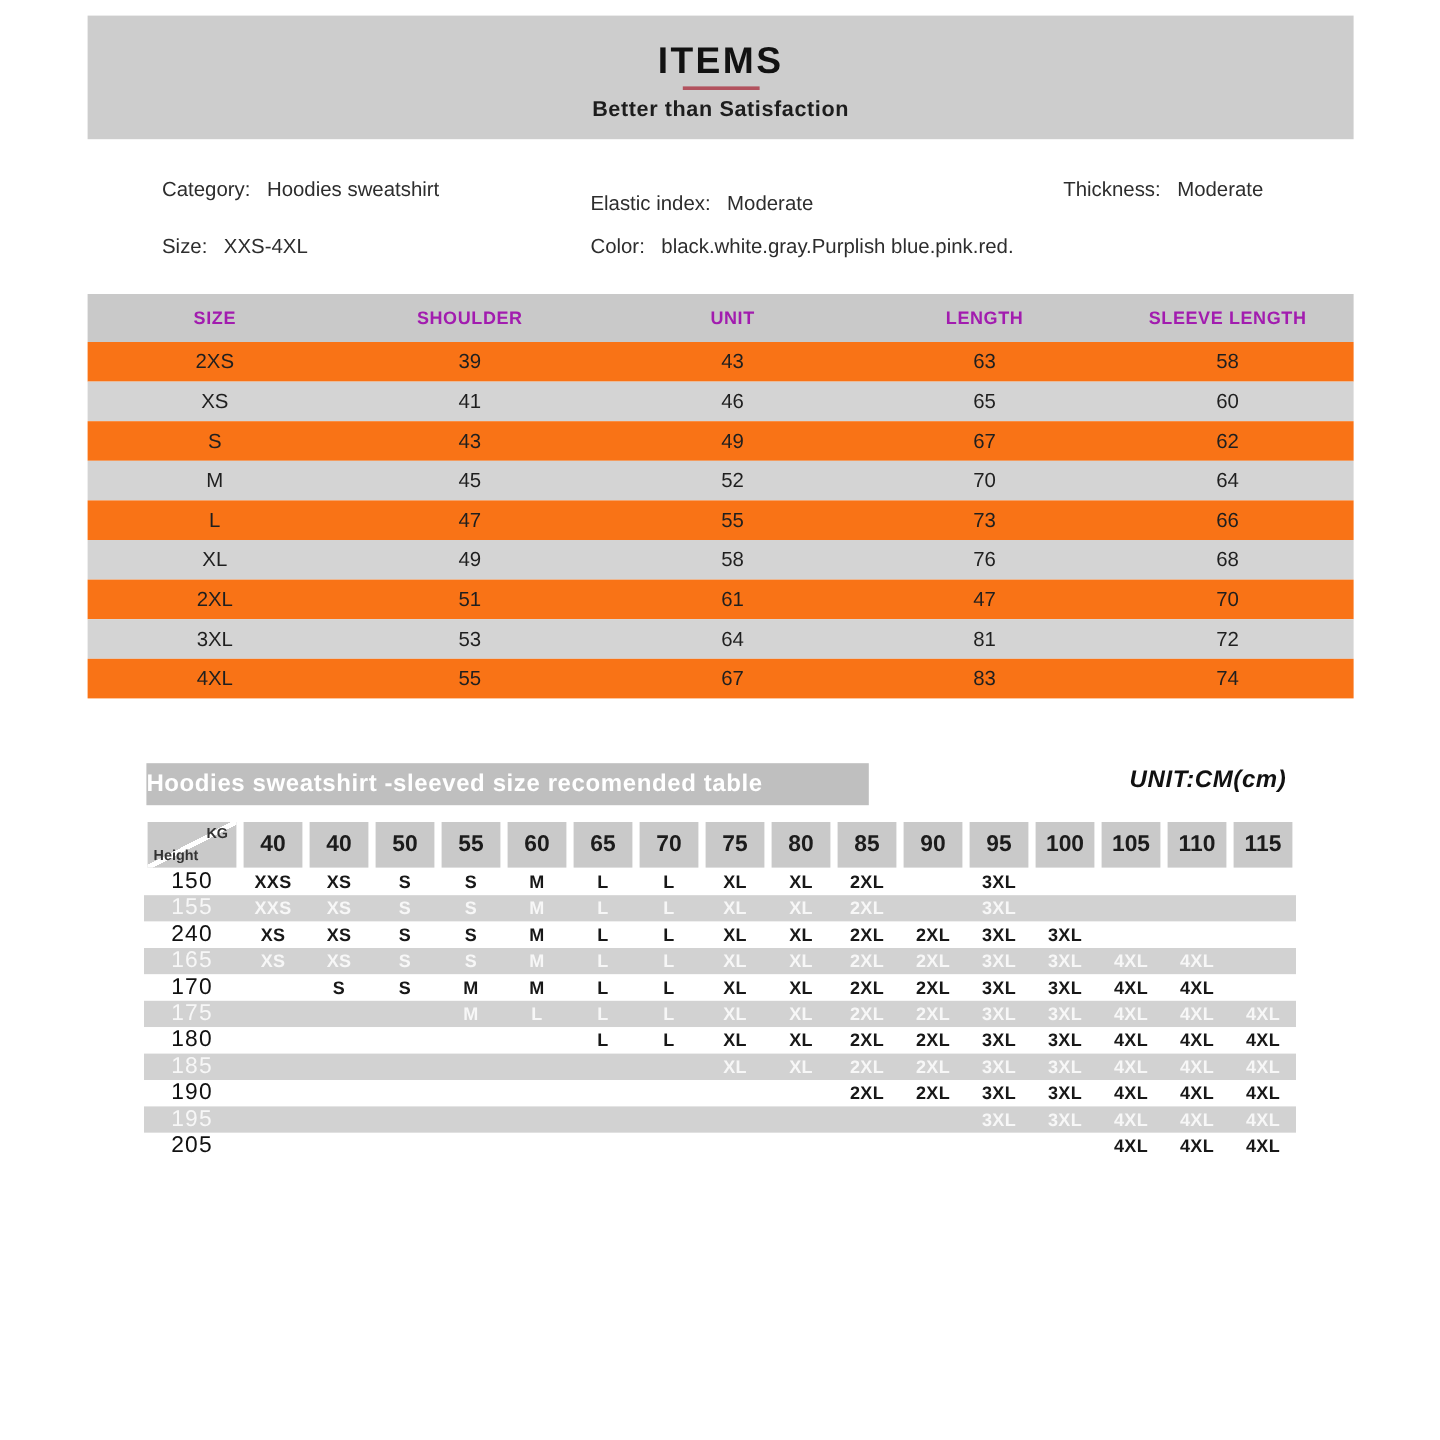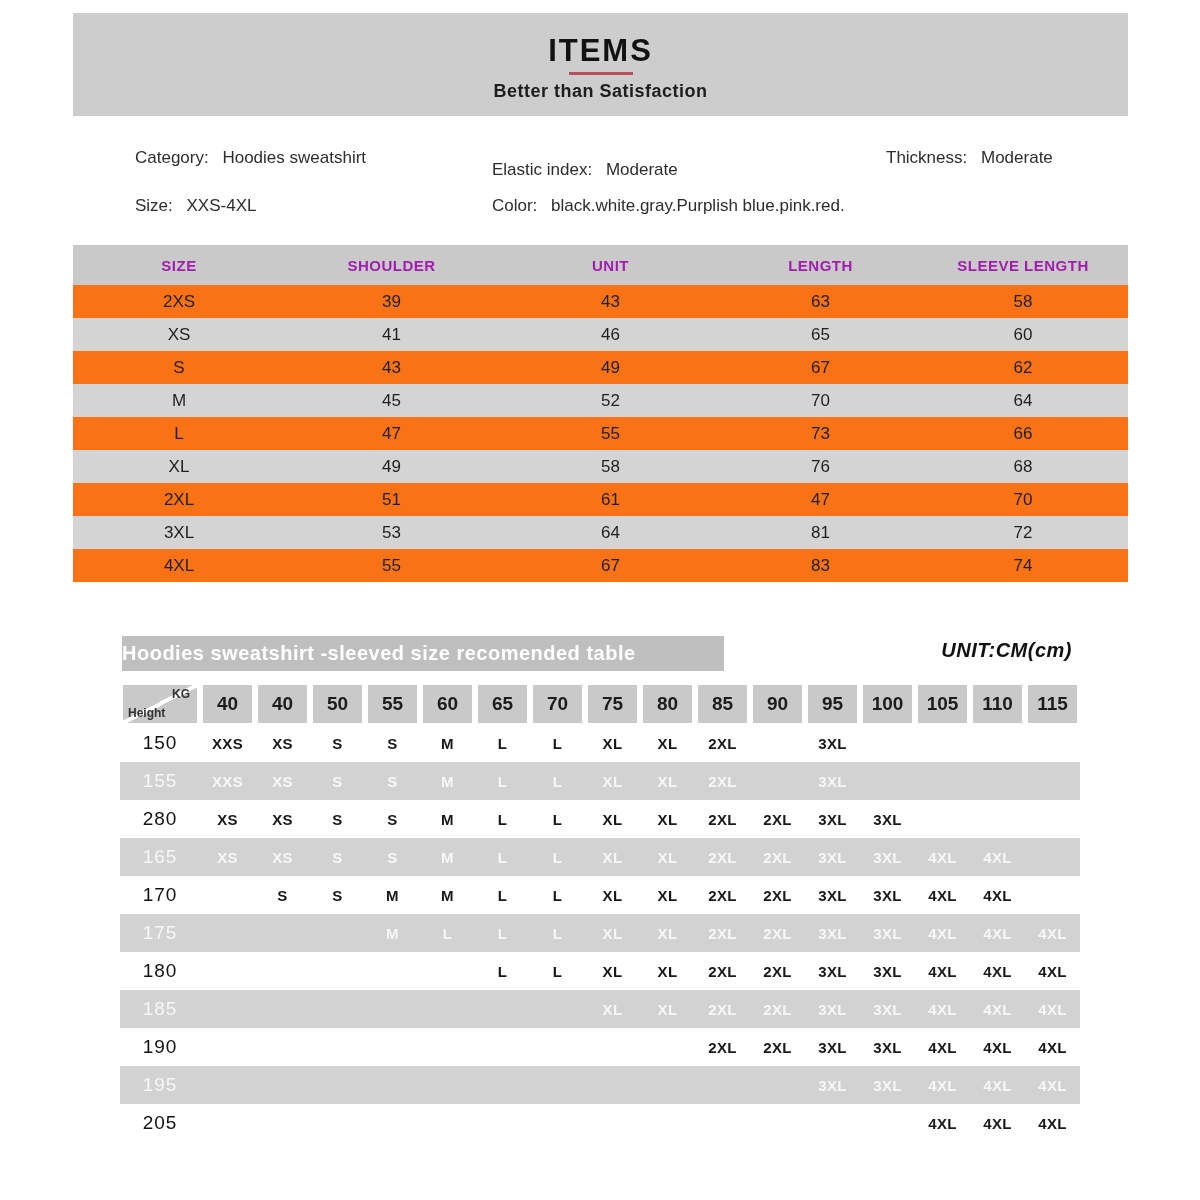--- a/index.html
+++ b/index.html
@@ -65,21 +65,21 @@
     justify-content:center;font-size:19px;font-weight:bold;color:#1c1c1c;
   }
   .t2-header .corner{
     position:relative;margin:1px 3px;background:#c9c9c9;
     background-image:linear-gradient(to bottom right,
       rgba(0,0,0,0) calc(50% - 2px), #ffffff calc(50% - 2px),
       #ffffff calc(50% + 2px), rgba(0,0,0,0) calc(50% + 2px));
   }
   .corner .kg{position:absolute;top:2px;right:7px;font-size:12px;font-weight:bold;color:#333;}
   .corner .hgt{position:absolute;bottom:3px;left:5px;font-size:12px;font-weight:bold;color:#333;}
-  .t2-row{height:38px;background:#ffffff;}
+  .t2-row{height:22px;background:#ffffff;}
   .t2-row:nth-child(even){background:#d2d2d2;}
   .t2-row .rcell{
     display:flex;align-items:center;justify-content:center;
     font-size:15px;font-weight:bold;color:#181818;letter-spacing:.3px;
   }
   .t2-row .hlabel{font-size:19px;font-weight:normal;color:#111;letter-spacing:1px;}
   .t2-row:nth-child(even) .rcell{color:#f7f7f7;}
 </style>
 </head>
 <body>
@@ -247,21 +247,21 @@
         <div class="rcell">XL</div>
         <div class="rcell">2XL</div>
         <div class="rcell"></div>
         <div class="rcell">3XL</div>
         <div class="rcell"></div>
         <div class="rcell"></div>
         <div class="rcell"></div>
         <div class="rcell"></div>
       </div>
       <div class="t2-row">
-        <div class="rcell hlabel">280</div>
+        <div class="rcell hlabel">240</div>
         <div class="rcell">XS</div>
         <div class="rcell">XS</div>
         <div class="rcell">S</div>
         <div class="rcell">S</div>
         <div class="rcell">M</div>
         <div class="rcell">L</div>
         <div class="rcell">L</div>
         <div class="rcell">XL</div>
         <div class="rcell">XL</div>
         <div class="rcell">2XL</div>

